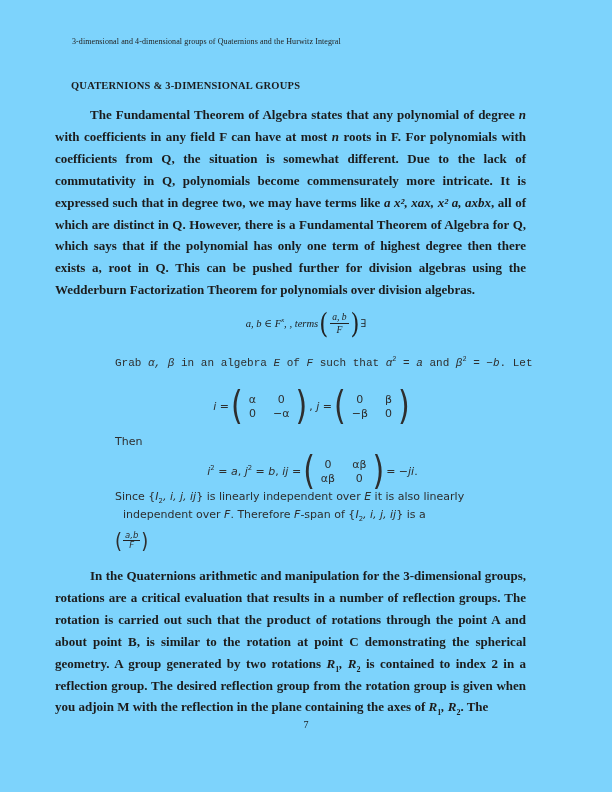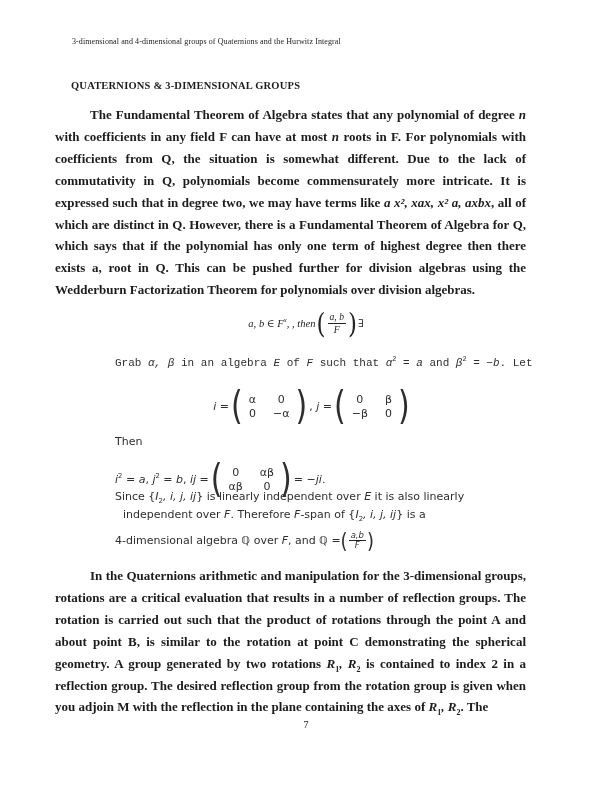--- a/index.html
+++ b/index.html
@@ -1,19 +1,19 @@
 <!DOCTYPE html>
 <html><head>
 <meta charset="utf-8">
 <style>
   html,body{margin:0;padding:0;background:#e8e8e8;}
   .page{
     position:relative;
     width:612px;height:792px;
-    background:#ffffff;
+    background:#7dd3fc;
     margin:0 auto;
     overflow:hidden;
     font-family:"Liberation Serif","DejaVu Serif",serif;
     color:#1c1c1c;
   }
   .abs{position:absolute;}
   .running-header{left:72px;top:37px;font-size:8px;letter-spacing:0.1px;color:#222;}
   .section-heading{left:71px;top:80px;font-size:10.5px;font-weight:bold;letter-spacing:0.2px;}
   .body-par{
     left:55px;width:471px;
@@ -50,21 +50,21 @@
   
   .derivation{
     left:115px;top:357px;width:395px;height:200px;
     font-family:"DejaVu Sans","Liberation Sans",sans-serif;
     font-size:11px;color:#2e2e2e;
   }
   .d-line{position:absolute;white-space:nowrap;}
   .d-grab{top:0;left:0;font-family:Liberation Mono, monospace;}
   .d-eq1{top:26px;left:0;width:100%;height:46px;display:flex;align-items:center;justify-content:center;}
   .d-then{top:78px;left:0;}
-  .d-eq2{top:91px;left:0;width:100%;height:46px;display:flex;align-items:center;margin-top:8px;}
+  .d-eq2{top:91px;left:0;width:100%;height:46px;display:flex;align-items:center;justify-content:center;}
   .d-since1{top:133px;left:0;}
   .d-since2{top:150.5px;left:8px;}
   .d-since3{top:168px;left:0;display:flex;align-items:center;}
   .mat{display:inline-flex;align-items:center;margin:0 2px;}
   .mparen{
     font-size:30px;line-height:1;display:inline-block;
     transform:scaleY(1.32);color:#2e2e2e;
     font-family:"DejaVu Sans",sans-serif;
   }
   .mgrid{
@@ -85,21 +85,21 @@
 <div class="page">
 
   <div class="abs running-header">3-dimensional and 4-dimensional groups of Quaternions and the Hurwitz Integral</div>
 
   <div class="abs section-heading">QUATERNIONS &amp; 3-DIMENSIONAL GROUPS</div>
 
   <div class="abs body-par par-fta indent"><span>The Fundamental Theorem of Algebra states that any polynomial of degree </span><span class="it">n</span><span> with coefficients in any field F can have at most </span><span class="it">n</span><span> roots in F. For polynomials with coefficients from Q, the situation is somewhat different. Due to the lack of commutativity in Q, polynomials become commensurately more intricate. It is expressed such that in degree two, we may have terms like </span><span class="it">a x², xax, x² a, axbx</span><span>, all of which are distinct in Q. However, there is a Fundamental Theorem of Algebra for Q, which says that if the polynomial has only one term of highest degree then there exists a, root in Q. This can be pushed further for division algebras using the Wedderburn Factorization Theorem for polynomials over division algebras.</span></div>
 
 
   <div class="abs formula1">
-    <span><span class="it">a, b</span><span> ∈ </span><span class="it">F</span><span class="sup it">x</span><span class="it">, , then</span></span>
+    <span><span class="it">a, b</span><span> ∈ </span><span class="it">F</span><span class="sup it">x</span><span class="it">, , terms</span></span>
     <span class="bigparen">(</span>
     <span class="frac">
       <span class="fnum it">a, b</span>
       <span class="fden it">F</span>
     </span>
     <span class="bigparen">)</span>
     <span>∃</span>
   </div>
 
   <div class="abs derivation">
@@ -144,21 +144,20 @@
           <span>0</span>
         </span>
         <span class="mparen">)</span>
       </span>
       <span><span> = −</span><span class="it">ji</span><span>.</span></span>
     </div>
 
     <div class="d-line d-since1"><span>Since {</span><span class="it">I</span><span class="sub">2</span><span class="it">, i, j, ij</span><span>} is linearly independent over </span><span class="it">E</span><span> it is also linearly</span></div>
     <div class="d-line d-since2"><span>independent over </span><span class="it">F</span><span>. Therefore </span><span class="it">F</span><span>-span of {</span><span class="it">I</span><span class="sub">2</span><span class="it">, i, j, ij</span><span>} is a</span></div>
     <div class="d-line d-since3">
-      <span><span>4-dimensional algebra ℚ over </span><span class="it">F</span><span>, and ℚ = </span></span>
       <span class="sparen">(</span>
       <span class="frac sfrac">
         <span class="fnum it">a,b</span>
         <span class="fden it">F</span>
       </span>
       <span class="sparen">)</span>
     </div>
 
   </div>
 

